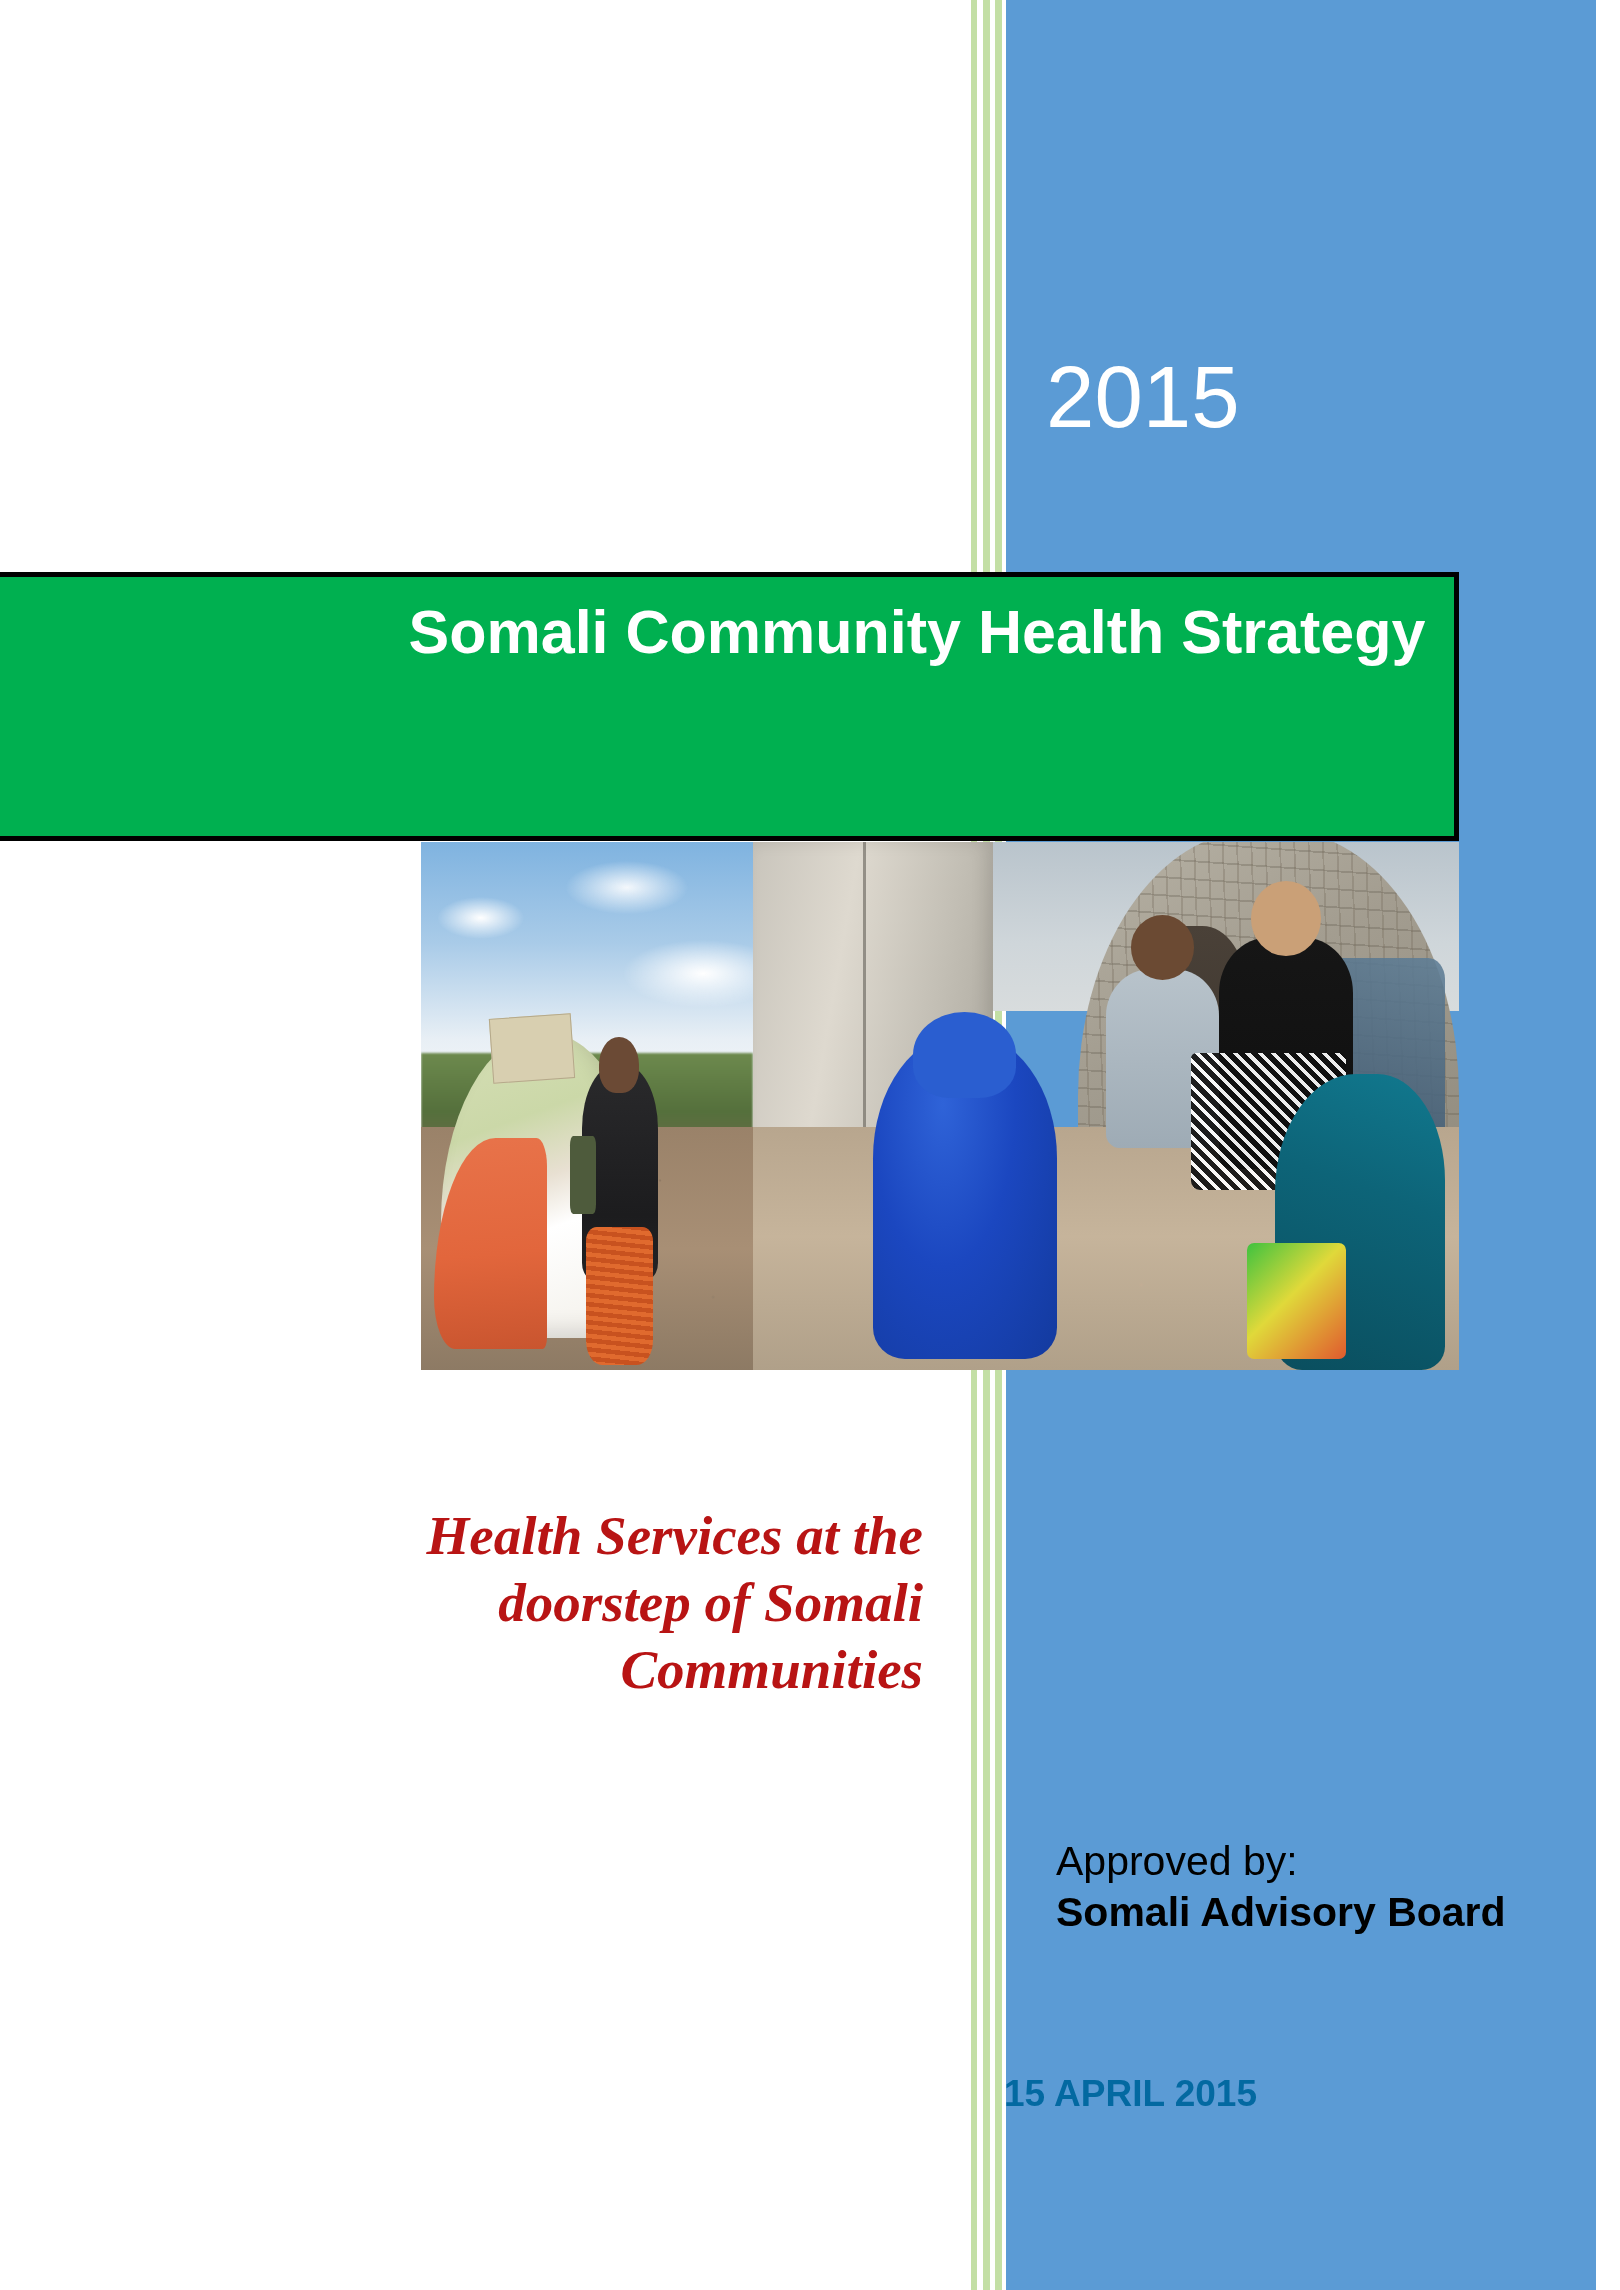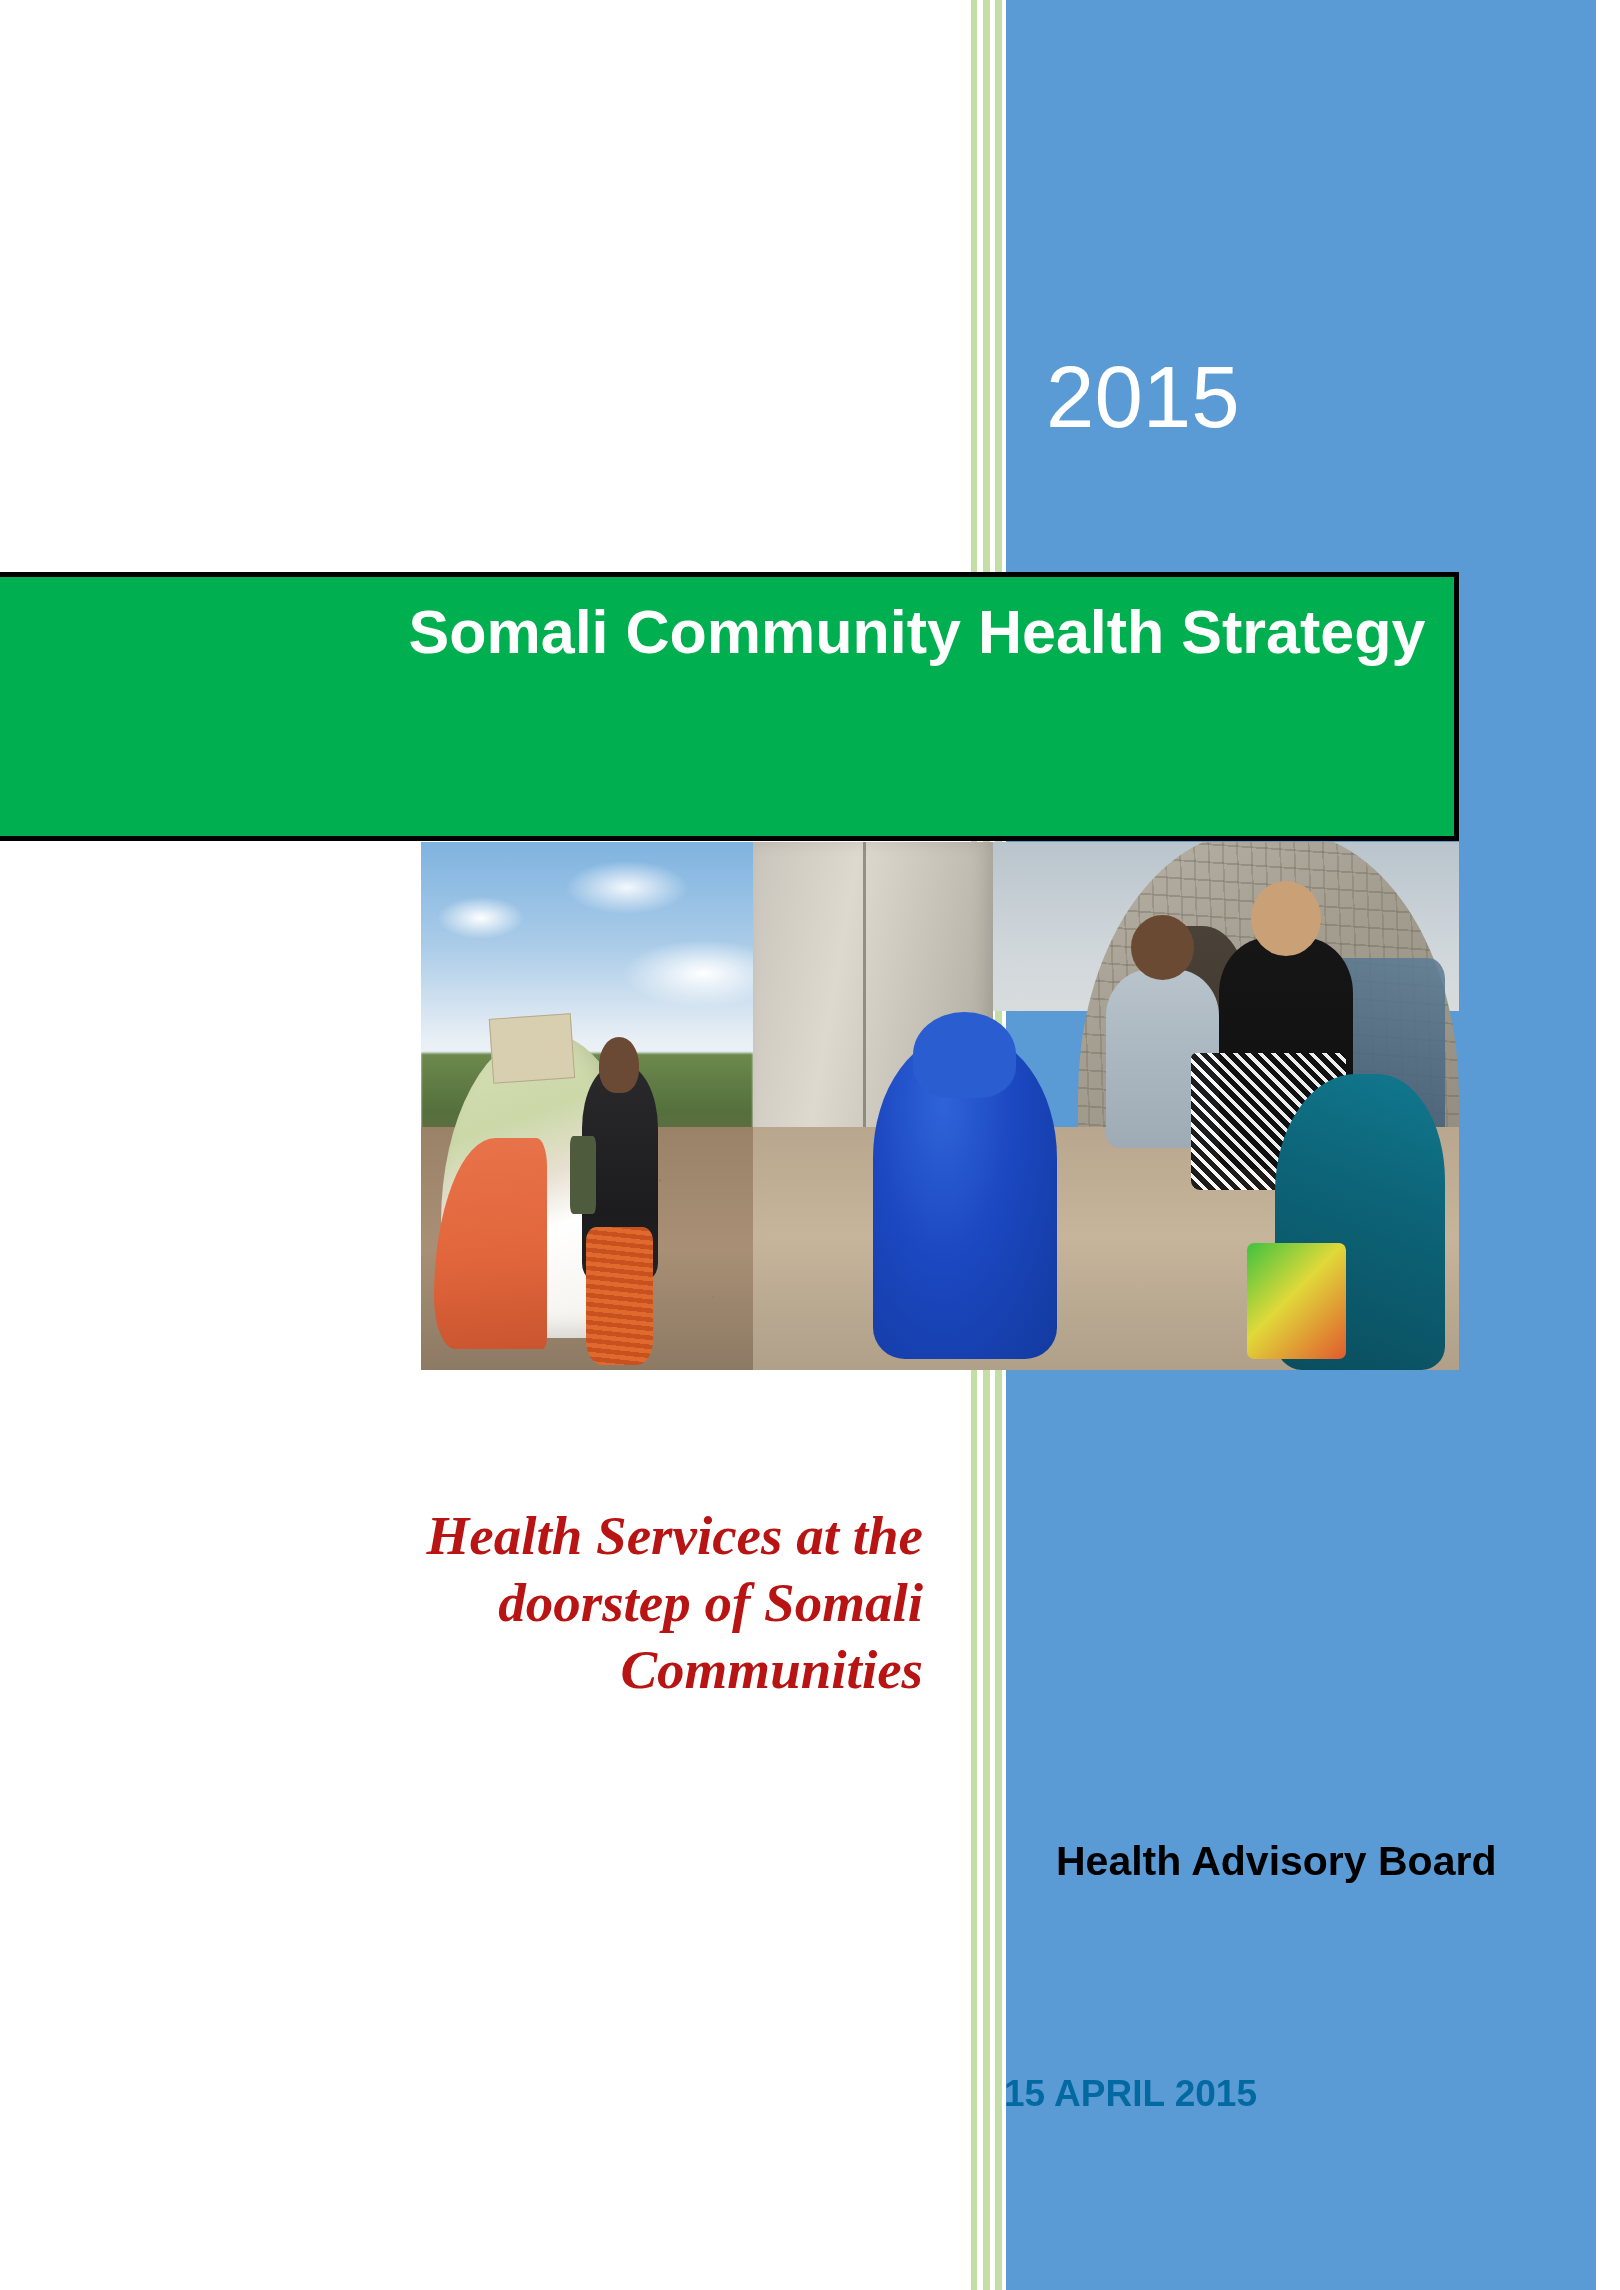--- a/index.html
+++ b/index.html
@@ -354,19 +354,20 @@
       <div class="rp-f-blue"></div>
       <div class="rp-f-teal"></div>
       <div class="rp-bag"></div>
     </div>
 
   </div>
 
   <div class="strapline">Health Services at the doorstep of Somali Communities</div>
 
   <div class="approved">
-    <div class="approved-body">Health Advisory Board</div>
+    <div class="approved-label">Approved by:</div>
+    <div class="approved-body">Somali Advisory Board</div>
   </div>
 
   <div class="doc-date">15 APRIL 2015</div>
 
 </div>
 
 
 </body></html>

